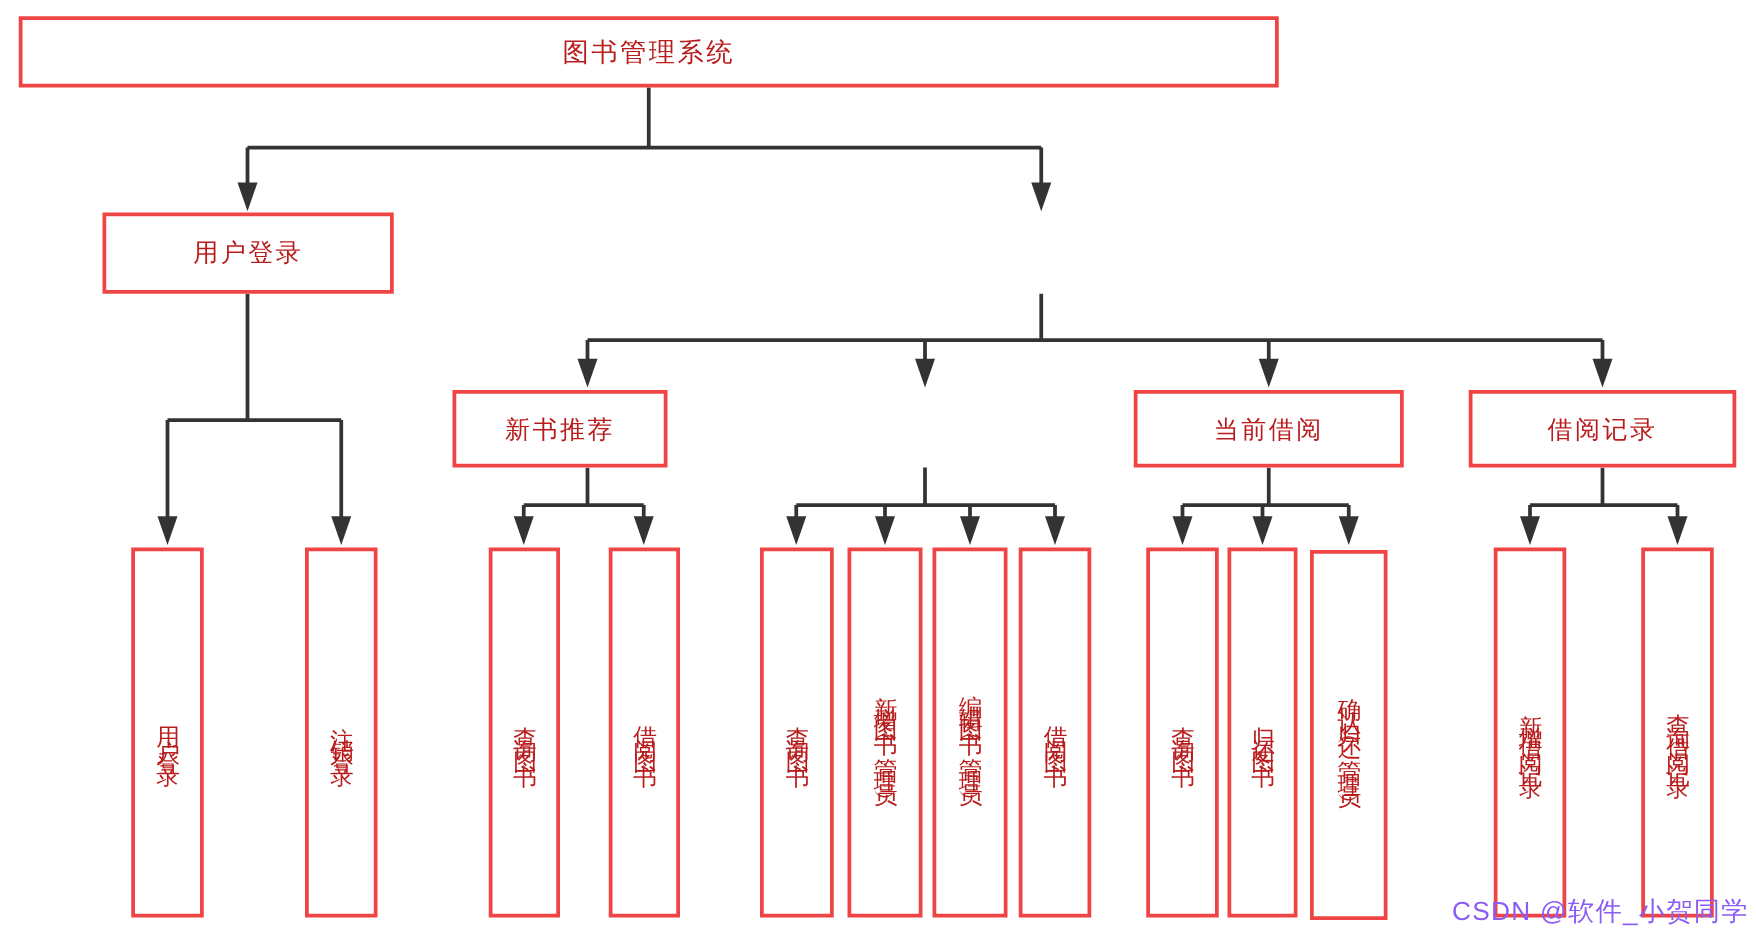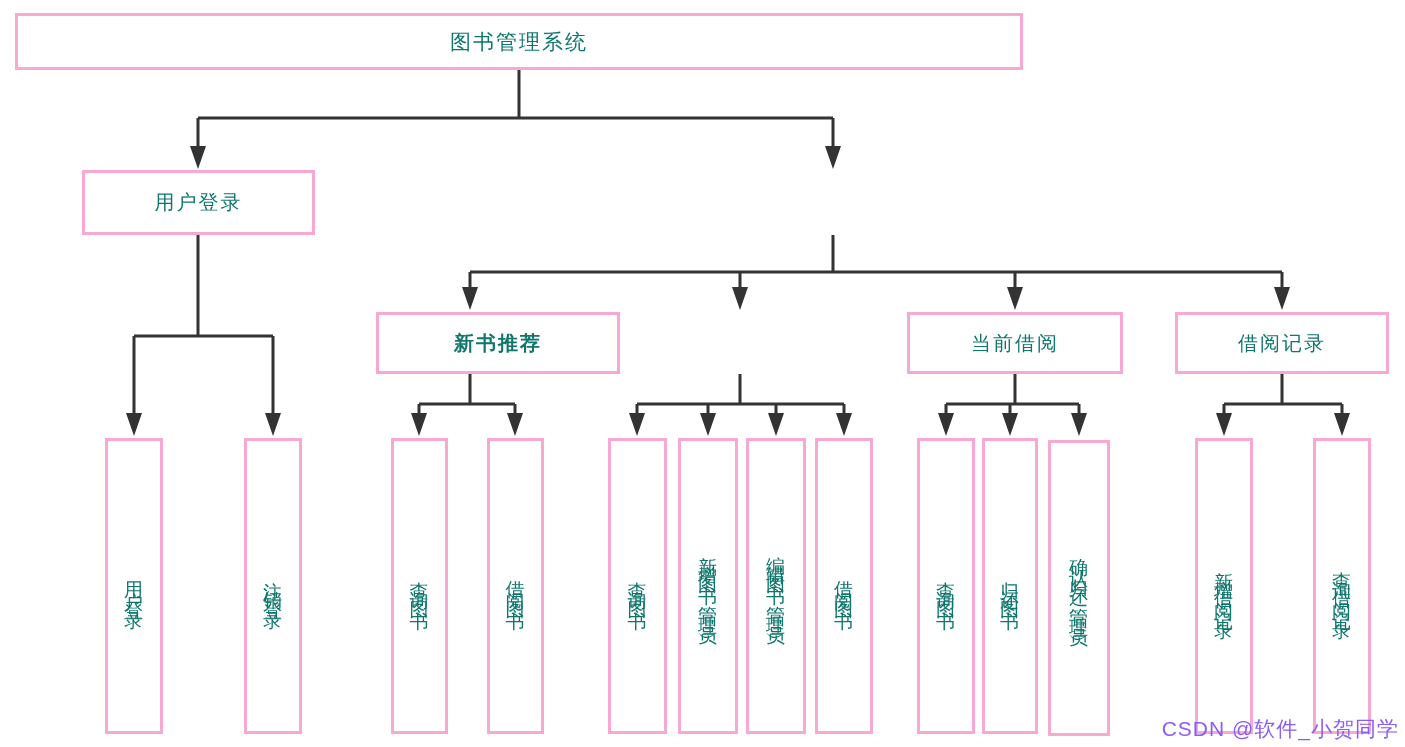--- a/index.html
+++ b/index.html
@@ -13,26 +13,26 @@
   }
   .connectors {
     position: absolute;
     left: 0; top: 0;
     width: 1405px; height: 747px;
     pointer-events: none;
   }
   .box {
     position: absolute;
     box-sizing: border-box;
-    border: 3px solid #f9a8d4;
+    border: 3px solid #ef4444;
     background: #ffffff;
     display: flex;
     align-items: center;
     justify-content: center;
-    color: #0f766e;
+    color: #b91c1c;
   }
   .h-label {
     font-size: 20px;
     letter-spacing: 2px;
     white-space: nowrap;
   }
   .root-box .h-label { font-size: 21px; }
   .v-label {
     writing-mode: vertical-rl;
     text-orientation: mixed;
@@ -122,21 +122,21 @@
   </svg>
 
   <div class="box root-box" style="left:15px; top:13px; width:1008px; height:57px;">
     <span class="h-label">图书管理系统</span>
   </div>
 
   <div class="box" style="left:82px; top:170px; width:233px; height:65px;">
     <span class="h-label">用户登录</span>
   </div>
 
-  <div class="box" style="left:376px; top:312px; width:244px; height:62px;font-weight:bold;">
+  <div class="box" style="left:362px; top:312px; width:172px; height:62px;">
     <span class="h-label">新书推荐</span>
   </div>
   <div class="box" style="left:907px; top:312px; width:216px; height:62px;">
     <span class="h-label">当前借阅</span>
   </div>
   <div class="box" style="left:1175px; top:312px; width:214px; height:62px;">
     <span class="h-label">借阅记录</span>
   </div>
 
   <div class="box leaf" style="left:105px; width:58px;">

